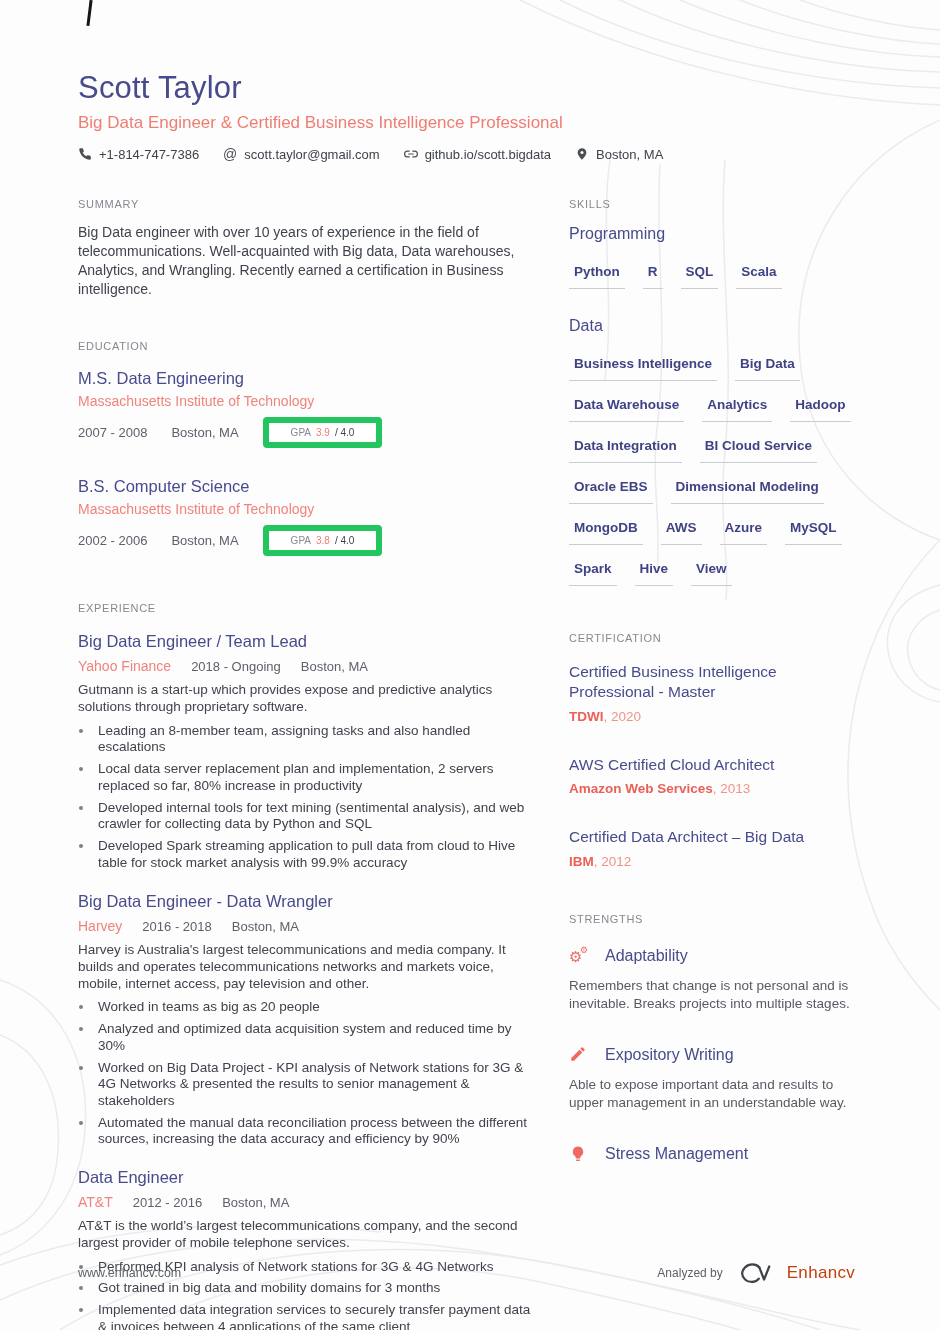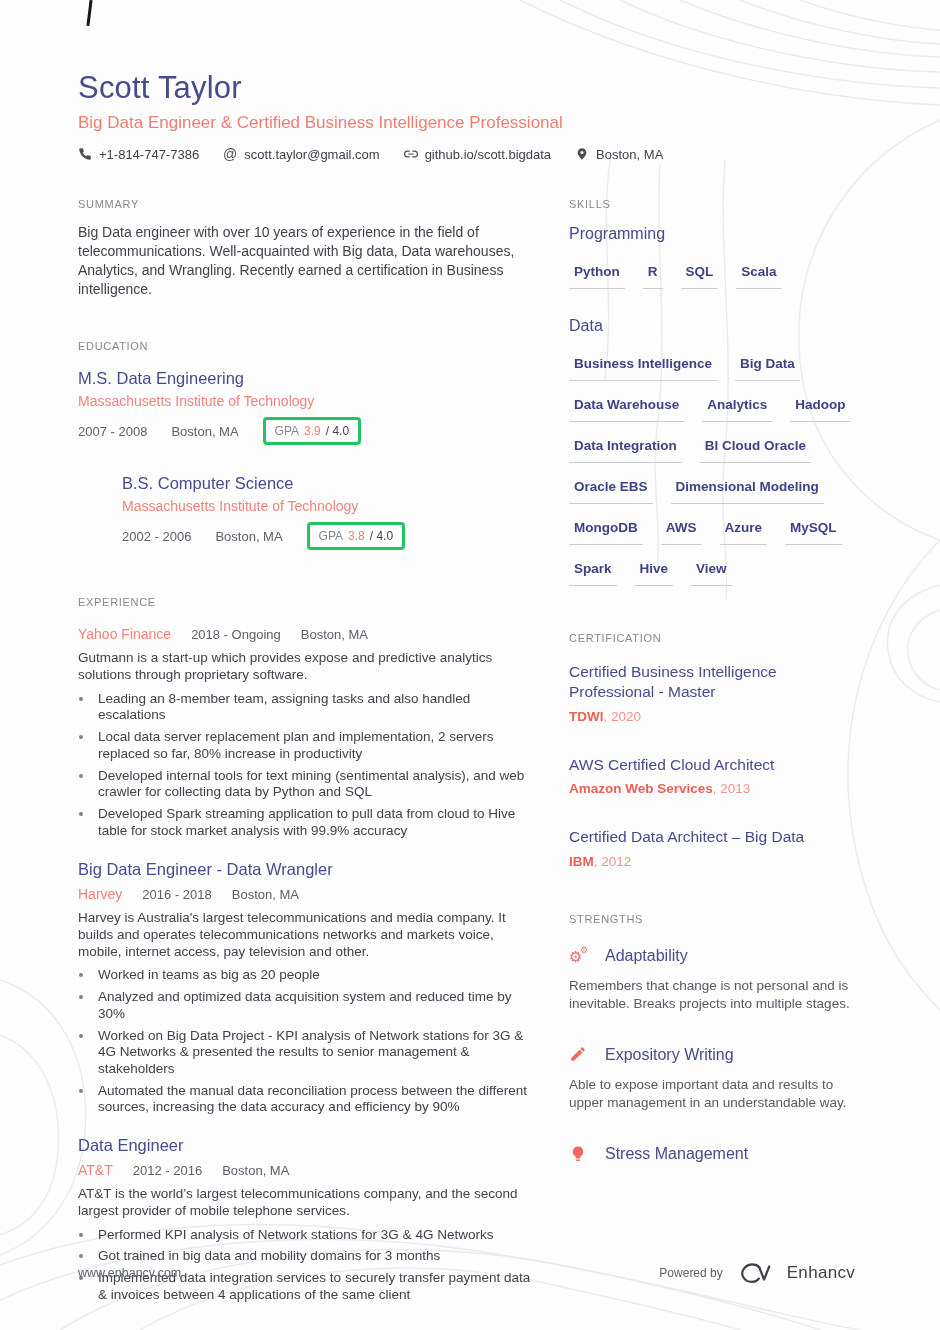--- a/index.html
+++ b/index.html
@@ -22,25 +22,25 @@
   .col-right { width:286px; flex:none; }
 
   .section-label { font-size:11px; letter-spacing:.7px; color:#85898f; }
 
   
   .summary-text { margin-top:13px; font-size:14px; line-height:1.36; color:#3f434b; }
 
   
   .section-education { margin-top:41px; }
   .edu-item { margin-top:17px; }
-  .edu-item + .edu-item { margin-top:29px;margin-left:44px; }
+  .edu-item + .edu-item { margin-top:29px; }
   .degree { font-size:16.5px; color:#474b8c; }
   .school { font-size:14px; color:#f0837a; margin-top:5px; }
   .edu-meta { display:flex; align-items:center; gap:24px; margin-top:8px; font-size:13px; color:#5d616a; }
-  .gpa-box { display:flex; align-items:center; gap:5px; border:3px solid #22c55e; border-radius:4px; padding:4px 9px; font-size:12px; background:#fff; }
+  .gpa-box { display:flex; align-items:center; gap:5px; border:6px solid #22c55e; border-radius:4px; padding:4px 22px; font-size:10px; background:#fff; }
   .gpa-label { color:#85898f; }
   .gpa-val { color:#ef7d72; }
   .gpa-max { color:#3f434b; }
 
   
   .section-experience { margin-top:46px; }
   .job { margin-top:18px; }
   .job + .job { margin-top:20px; }
   .job-title { font-size:16.5px; color:#474b8c; }
   .job-meta { display:flex; align-items:baseline; gap:20px; margin-top:7px; font-size:13px; color:#5d616a; }
@@ -75,21 +75,21 @@
   .gear-big { font-family:"DejaVu Sans", sans-serif; font-size:15px; position:absolute; left:0; top:2px; }
   .gear-small { font-family:"DejaVu Sans", sans-serif; font-size:9px; position:absolute; left:11px; top:-1px; }
   .strength-title { font-size:16px; color:#474b8c;text-align:right; }
   .strength-text { margin-top:11px; font-size:13.5px; line-height:1.34; color:#565a62; }
 
   
   .footer { position:absolute; left:78px; right:85px; bottom:44px; display:flex; justify-content:space-between; align-items:center; z-index:1; }
   .footer-site { font-size:12.5px; color:#5d616a; }
   .powered { display:flex; align-items:center; gap:13px; }
   .powered-by { font-size:12px; color:#5d616a; }
-  .brand-wordmark { font-size:17px; color:#404040; letter-spacing:.3px; }
+  .brand-wordmark { font-size:17px; color:#c2410c; letter-spacing:.3px; }
 </style>
 </head>
 <body>
 
 <div class="page">
 
   <svg class="bg" width="940" height="1330" viewBox="0 0 940 1330" fill="none" stroke="#ebebee" stroke-width="1.5" stroke-linecap="round">
     <path d="M520 0 C660 70 820 100 940 105"></path>
     <path d="M560 0 C680 60 830 85 940 88"></path>
     <path d="M620 0 C720 48 850 70 940 72"></path>
@@ -185,20 +185,21 @@
                 <span class="gpa-max">/ 4.0</span>
               </span>
             </div>
           </div>
         </section>
 
         <section class="section-experience">
           <div class="section-label">EXPERIENCE</div>
 
           <div class="job">
+            <div class="job-title">Big Data Engineer / Team Lead</div>
             <div class="job-meta">
               <span class="company">Yahoo Finance</span>
               <span>2018 - Ongoing</span>
               <span>Boston, MA</span>
             </div>
             <div class="job-desc">Gutmann is a start-up which provides expose and predictive analytics solutions through proprietary software.</div>
             <ul class="bullets">
               <li>Leading an 8-member team, assigning tasks and also handled escalations</li>
               <li>Local data server replacement plan and implementation, 2 servers replaced so far, 80% increase in productivity</li>
               <li>Developed internal tools for text mining (sentimental analysis), and web crawler for collecting data by Python and SQL</li>
@@ -257,21 +258,21 @@
 
           <div class="skill-group">
             <div class="skill-group-label">Data</div>
             <div class="tags">
               <span class="tag">Business Intelligence</span>
               <span class="tag">Big Data</span>
               <span class="tag">Data Warehouse</span>
               <span class="tag">Analytics</span>
               <span class="tag">Hadoop</span>
               <span class="tag">Data Integration</span>
-              <span class="tag">BI Cloud Oracle</span>
+              <span class="tag">BI Cloud Service</span>
               <span class="tag">Oracle EBS</span>
               <span class="tag">Dimensional Modeling</span>
               <span class="tag">MongoDB</span>
               <span class="tag">AWS</span>
               <span class="tag">Azure</span>
               <span class="tag">MySQL</span>
               <span class="tag">Spark</span>
               <span class="tag">Hive</span>
               <span class="tag">View</span>
             </div>
@@ -336,21 +337,21 @@
           </div>
         </section>
 
       </div>
     </div>
   </div>
 
   <div class="footer">
     <span class="footer-site">www.enhancv.com</span>
     <span class="powered">
-      <span class="powered-by">Powered by</span>
+      <span class="powered-by">Analyzed by</span>
       <svg width="38" height="26" viewBox="0 0 44 28" fill="none" stroke="#3f444b" stroke-width="2.6" stroke-linecap="round" stroke-linejoin="round">
         <path d="M27 7.5 C23 3 15 3 10.5 7.5 C6 12 6 17.5 10.5 21.5 C15 25.8 23 25.2 26.5 20.5"></path>
         <path d="M27 7.5 L32.5 21.5 L38.5 6.5"></path>
       </svg>
       <span class="brand-wordmark">Enhancv</span>
     </span>
   </div>
 
 </div>
 

